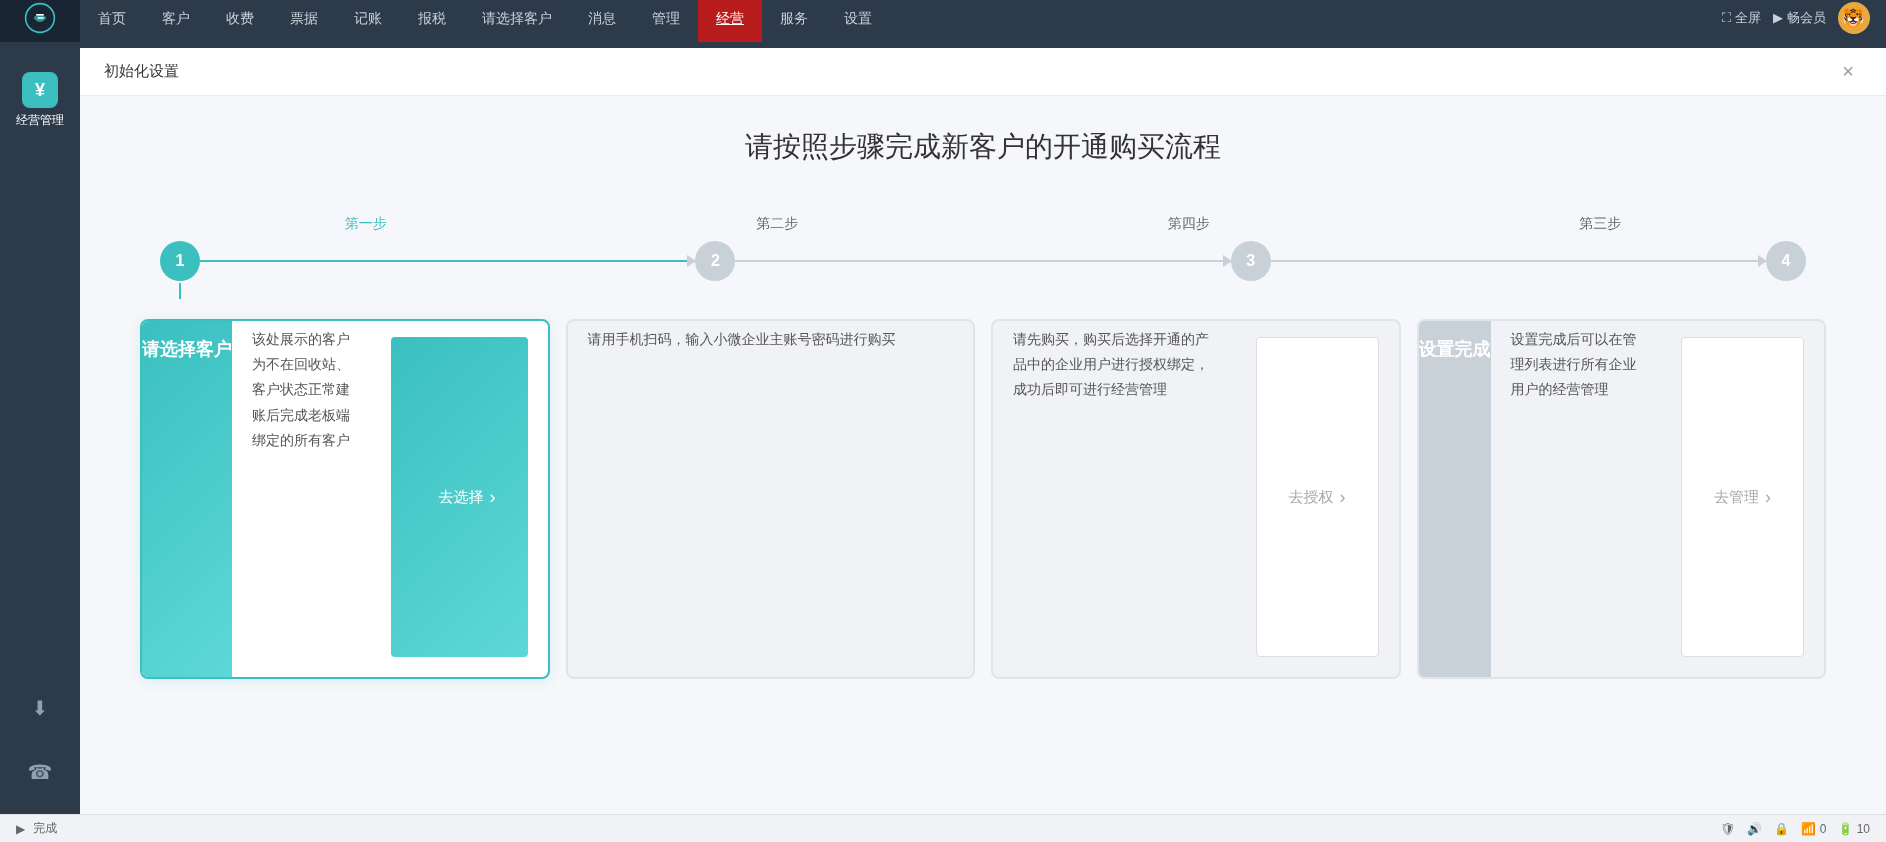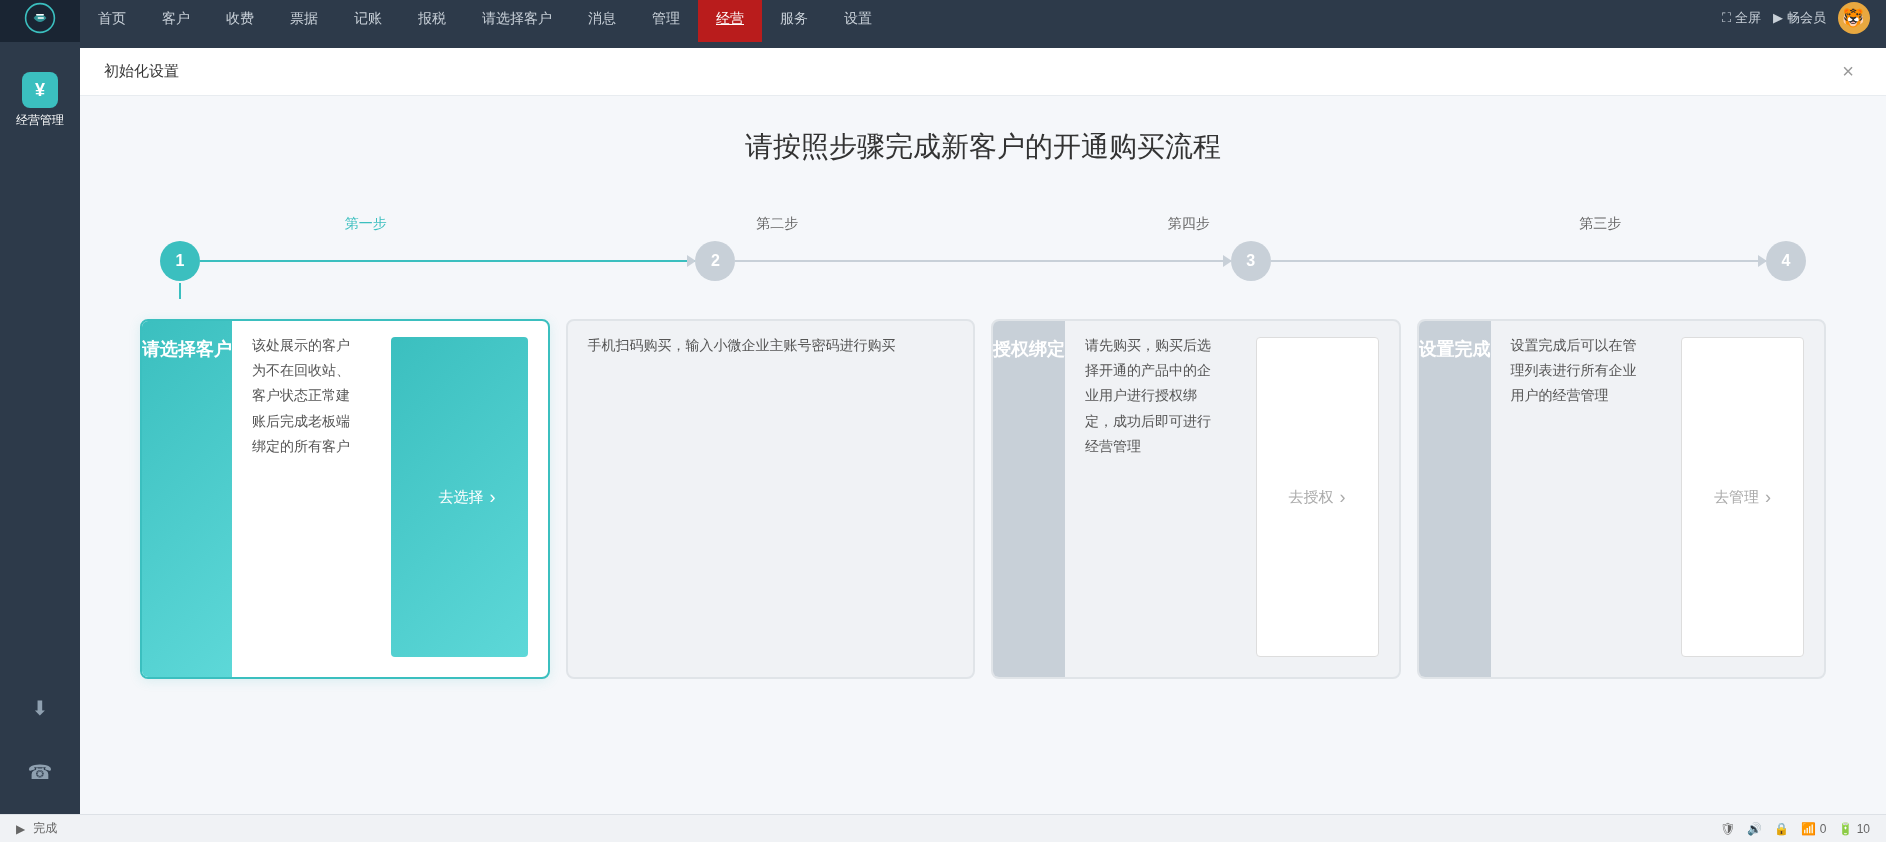--- a/index.html
+++ b/index.html
@@ -231,21 +231,21 @@
       color: #fff;
     }
     .card-header.active-header {
       background: linear-gradient(135deg, #3bbfbf, #5dd8d8);
     }
     .card-header.inactive-header {
       background: #c8d0d8;
       color: #fff;
     }
     .card-body {
-      padding: 12px 20px 16px;
+      padding: 6px 20px 16px;
       font-size: 14px;
       color: #555;
       line-height: 1.8;
       flex: 1;
     }
     .card-footer {
       padding: 16px 20px 20px;
       display: flex;
       justify-content: center;
     }
@@ -417,28 +417,27 @@
           <div class="card-body">该处展示的客户为不在回收站、客户状态正常建账后完成老板端绑定的所有客户</div>
           <div class="card-footer">
             <button class="btn-action btn-primary">
               <span>去选择</span>
               <span style="font-size:18px;">›</span>
             </button>
           </div>
         </div>
 
         <div class="step-card inactive-card">
-          <div class="card-body">手机扫码购买，输入小微企业主账号密码进行购买</div>
+          <div class="card-body">请用手机扫码，输入小微企业主账号密码进行购买</div>
           <div class="card-footer">
             
           </div>
         </div>
 
         <div class="step-card inactive-card">
-          <div class="card-header inactive-header">授权绑定</div>
           <div class="card-body">请先购买，购买后选择开通的产品中的企业用户进行授权绑定，成功后即可进行经营管理</div>
           <div class="card-footer">
             <button class="btn-action btn-disabled">
               <span>去授权</span>
               <span style="font-size:18px;">›</span>
             </button>
           </div>
         </div>
 
         <div class="step-card inactive-card">

